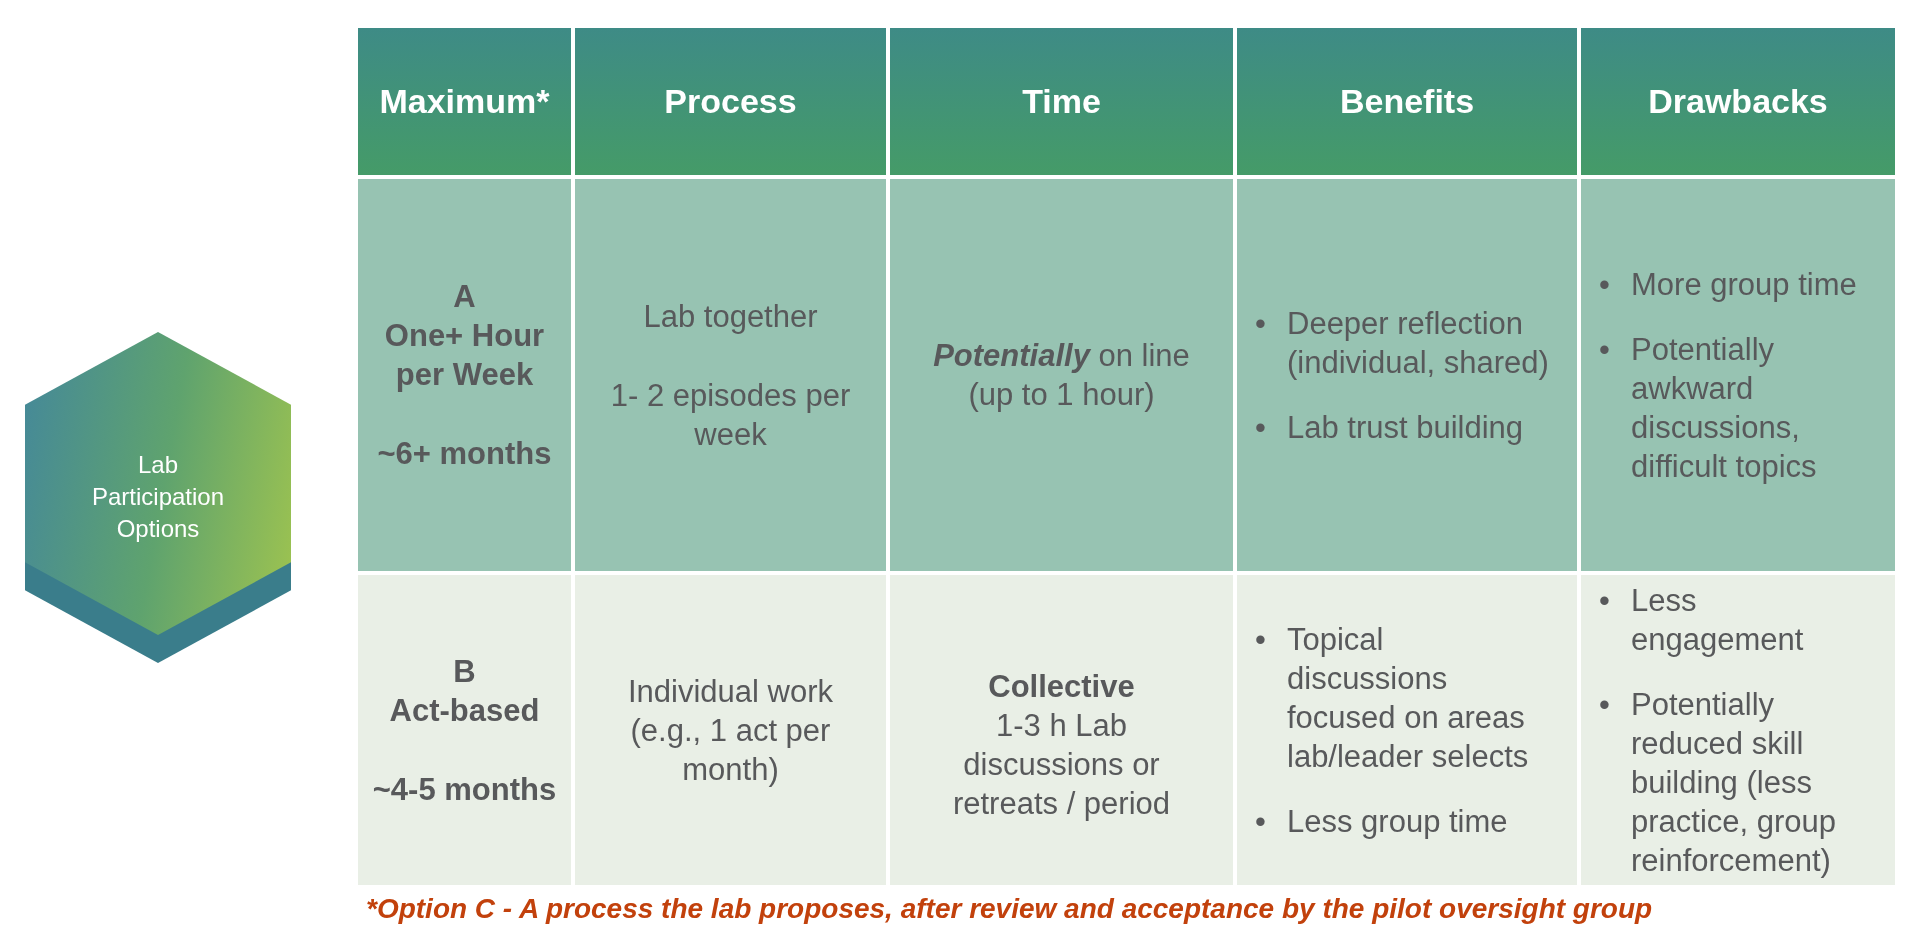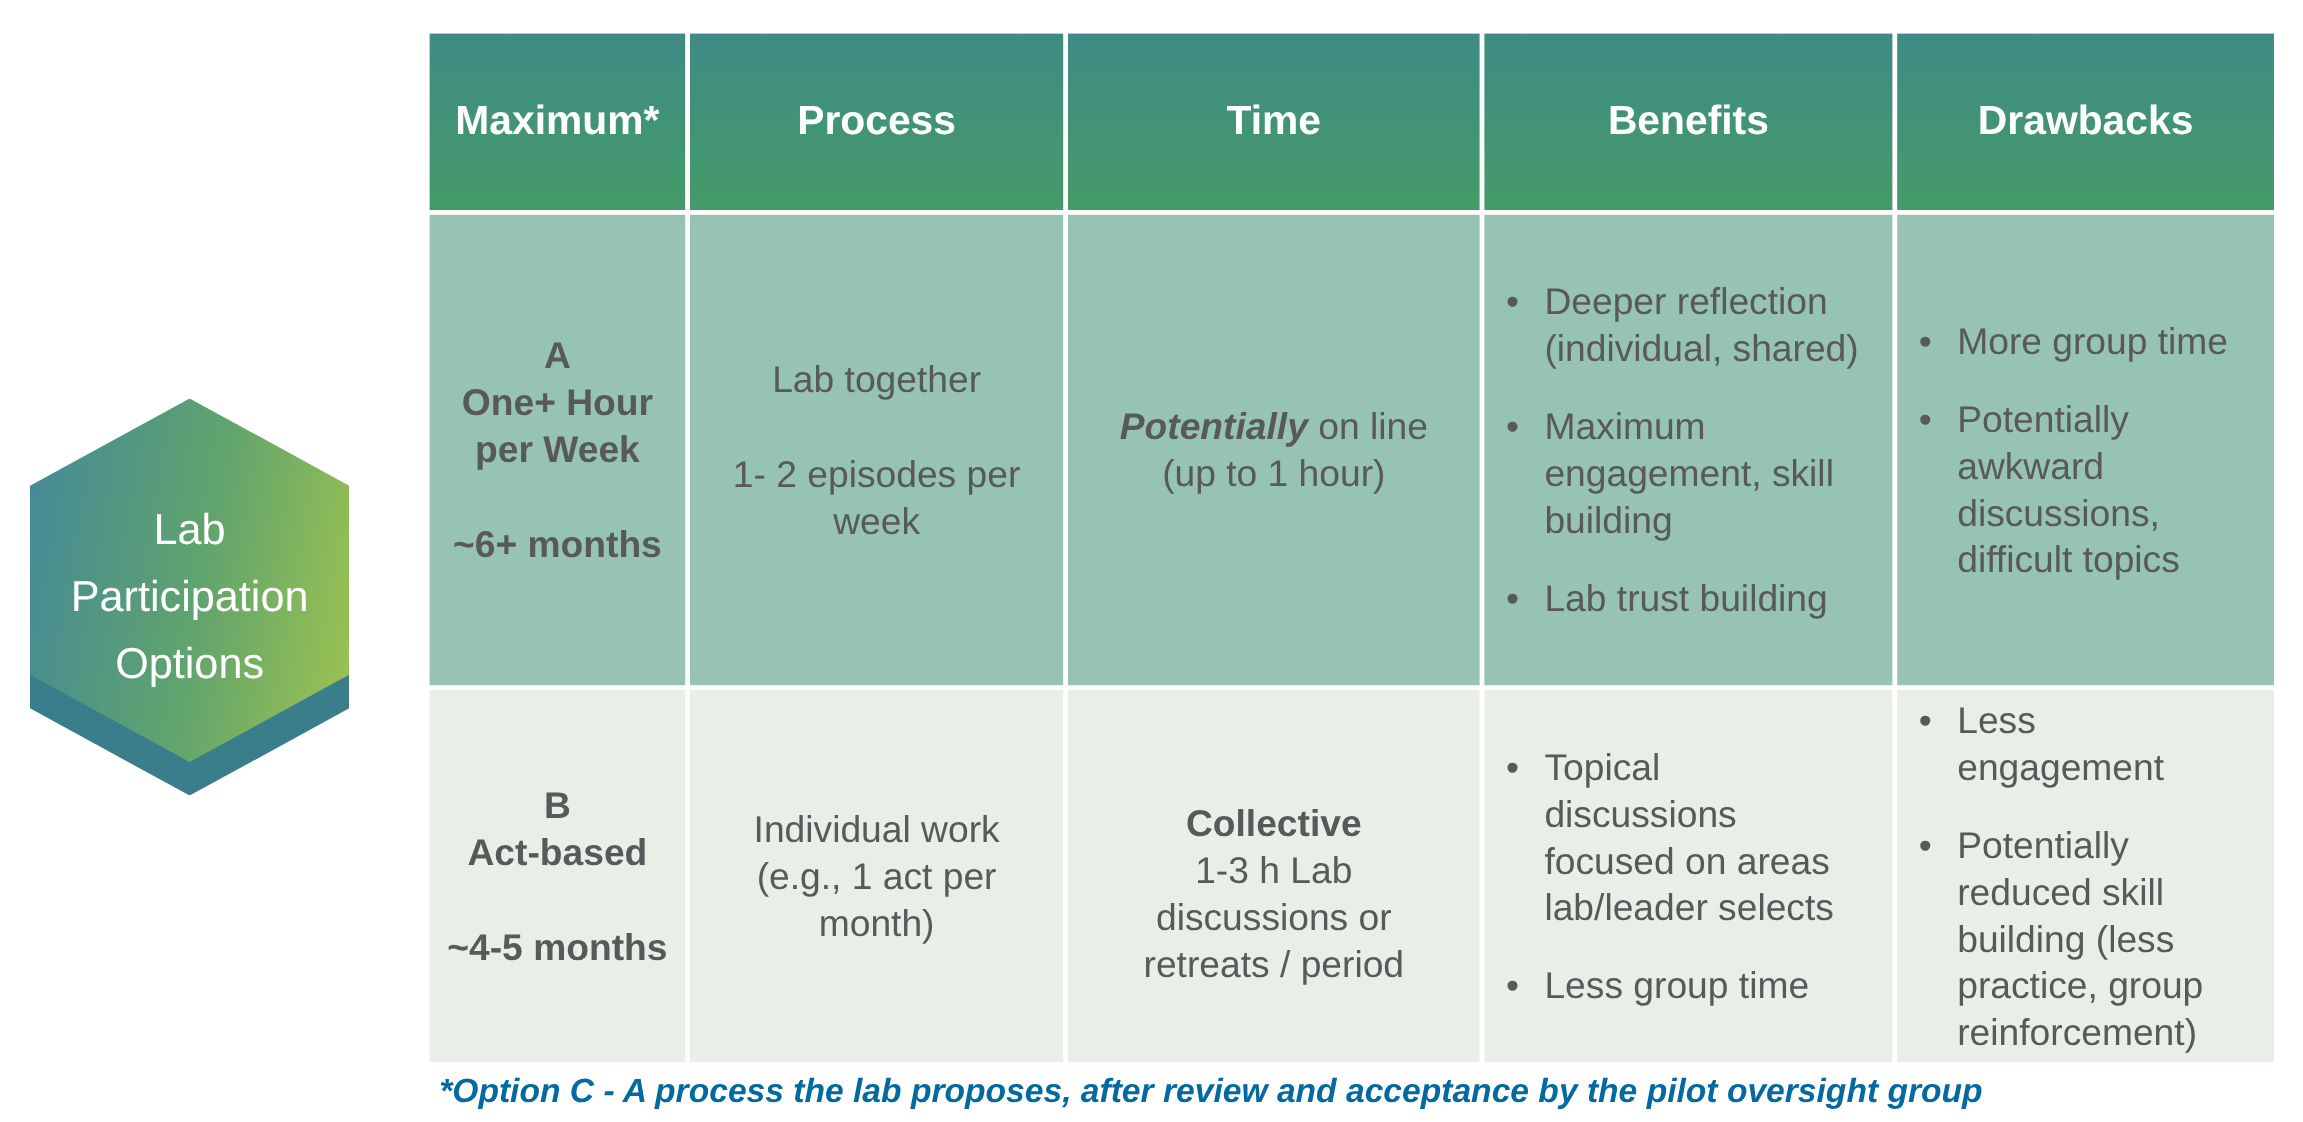--- a/index.html
+++ b/index.html
@@ -19,21 +19,21 @@
     position:absolute;left:0;width:266px;height:303px;
     clip-path:polygon(50% 0%,100% 24%,100% 76%,50% 100%,0% 76%,0% 24%);
   }
   .hex-shadow{top:28px;background:#3A7D8B;}
   .hex-main{
     top:0;
     background:linear-gradient(100deg,#44889A 0%,#5FA36E 52%,#9FC44F 100%);
     display:flex;align-items:center;justify-content:center;
   }
   .hex-label{
-    color:#ffffff;font-size:36px;line-height:56px;text-align:center;
+    color:#ffffff;font-size:24px;line-height:32px;text-align:center;
     white-space:pre-line;margin-top:26px;
   }
 
   
   .tbl{
     position:absolute;left:358px;top:28px;
     display:grid;
     grid-template-columns:213px 311px 343px 340px 314px;
     grid-template-rows:147px 392px 310px;
     gap:4px;
@@ -66,21 +66,21 @@
     position:relative;padding-left:34px;white-space:pre-line;
   }
   ul.bullets li + li{margin-top:26px;}
   ul.bullets li::before{
     content:"\2022";position:absolute;left:2px;top:0;
   }
 
   
   .footnote{
     position:absolute;left:366px;top:893px;width:1530px;
-    color:#0369a1;font-size:28px;font-weight:700;font-style:italic;
+    color:#c2410c;font-size:28px;font-weight:700;font-style:italic;
     text-align:left;
   }
 </style>
 </head>
 <body>
 
 <div class="slide">
 
   <div class="hexwrap">
     <div class="hex hex-shadow"></div>
@@ -111,23 +111,20 @@
 week</p>
     </div>
     <div class="cell row-a center">
       <p class="prel"><span class="bi">Potentially</span><span> on line
 (up to 1 hour)</span></p>
     </div>
     <div class="cell row-a">
       <ul class="bullets">
           <li>Deeper reflection
 (individual, shared)</li>
-          <li>Maximum
-engagement, skill
-building</li>
           <li>Lab trust building</li>
         </ul>
     </div>
     <div class="cell row-a">
       <ul class="bullets">
           <li>More group time</li>
           <li>Potentially
 awkward
 discussions,
 difficult topics</li>

